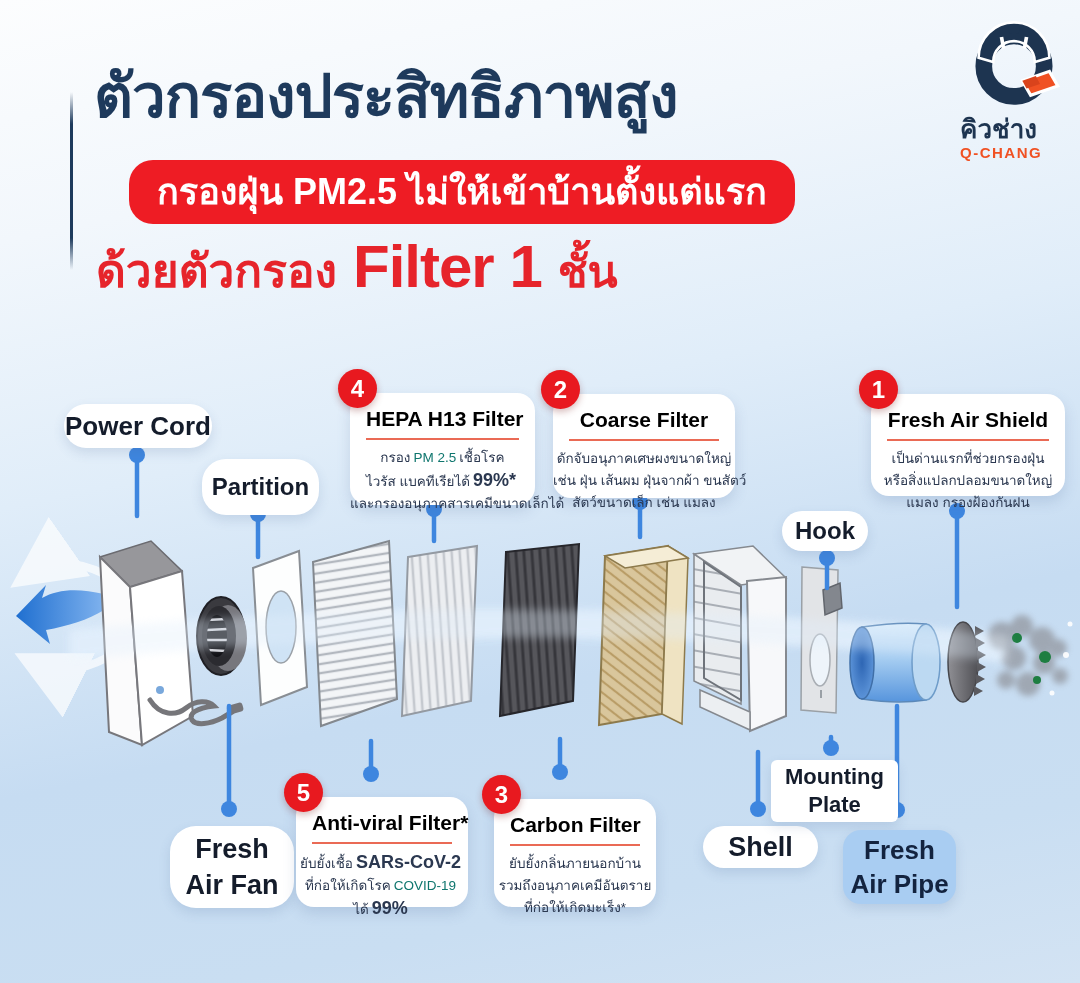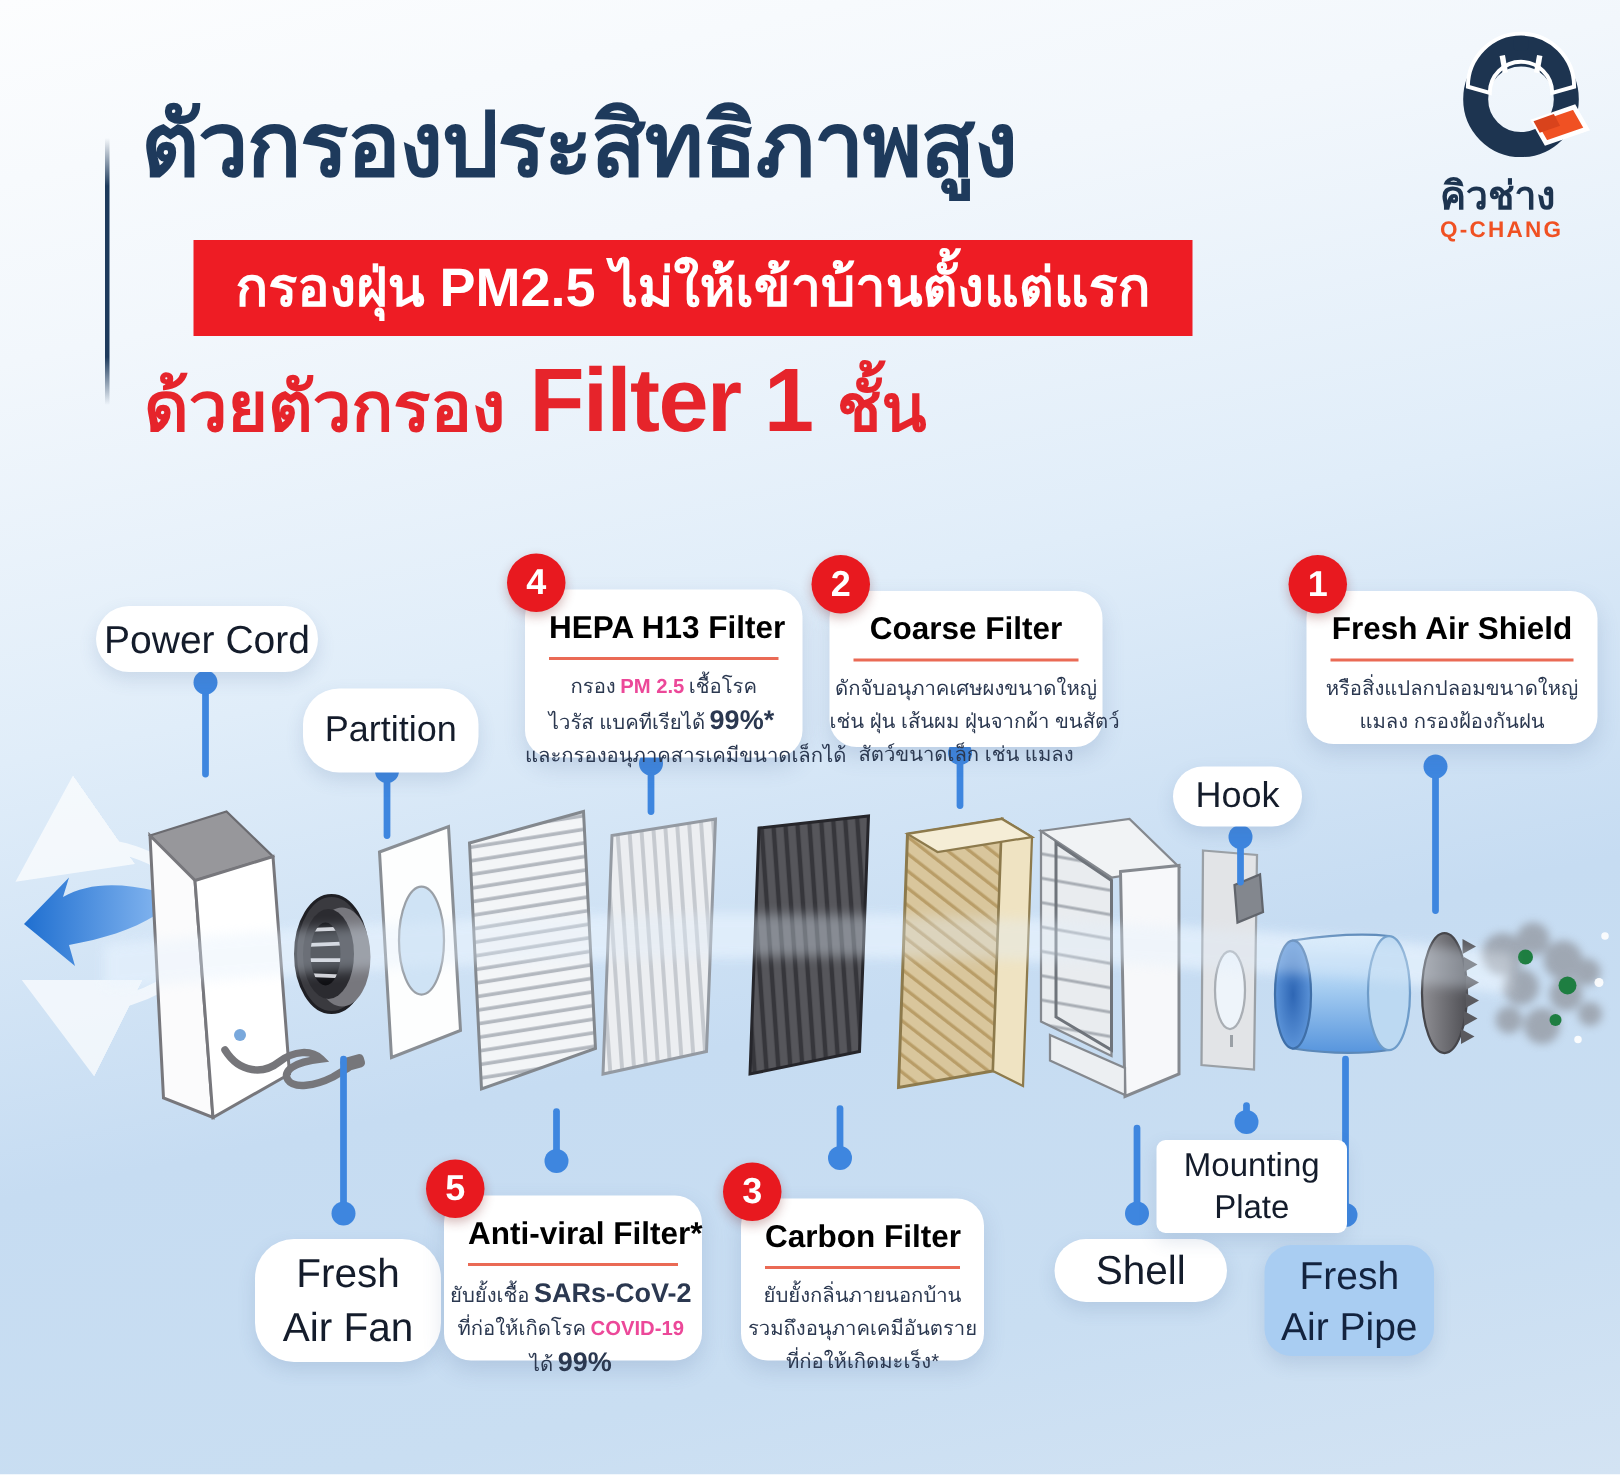--- a/index.html
+++ b/index.html
@@ -5,51 +5,51 @@
   html,body{margin:0;padding:0;}
   body{font-family:"Liberation Sans","DejaVu Sans",sans-serif;}
   .canvas{position:relative;width:1080px;height:983px;overflow:hidden;
     background:linear-gradient(168deg,#fcfdfe 0%,#f2f7fc 20%,#e0edf9 42%,#c6dcf2 66%,#c9def2 85%,#d3e3f3 100%);}
   .scene{position:absolute;left:0;top:0;z-index:1;}
   .hdr{position:absolute;z-index:3;}
   .accent-line{left:70px;top:92px;width:3px;height:178px;
     background:linear-gradient(to bottom,rgba(29,58,92,0),#1d3a5c 18%,#1d3a5c 82%,rgba(29,58,92,0));}
   .title{left:94px;top:48px;font-size:60px;font-weight:800;color:#1e3a5c;letter-spacing:-1px;white-space:nowrap;}
   .banner{left:129px;top:160px;height:64px;line-height:64px;padding:0 28px;background:#ee1c24;
-    color:#ffffff;font-size:36px;font-weight:800;white-space:nowrap;}
+    color:#ffffff;font-size:36px;font-weight:800;white-space:nowrap;border-radius:24px;}
   .subline{left:96px;top:232px;display:flex;align-items:baseline;gap:16px;color:#e6242b;font-weight:800;white-space:nowrap;}
   .subline .th1{font-size:46px;}
   .subline .big{font-size:60px;letter-spacing:-1px;}
   .subline .th2{font-size:44px;}
   
   .logo{position:absolute;left:960px;top:12px;width:126px;z-index:3;text-align:left;}
   .logo-thai{font-size:26px;font-weight:800;color:#1d3450;line-height:26px;margin-top:0px;}
   .logo-latin{font-size:15px;font-weight:800;color:#f05123;letter-spacing:1.5px;margin-top:2px;}
   
   .pill{position:absolute;z-index:2;background:#ffffff;border-radius:24px;display:flex;align-items:center;justify-content:center;
-    color:#141c2b;font-weight:400;box-shadow:0 5px 12px rgba(70,100,150,.16);text-align:center;white-space:nowrap;}
+    color:#141c2b;font-weight:700;box-shadow:0 5px 12px rgba(70,100,150,.16);text-align:center;white-space:nowrap;}
   .pill.multi{flex-direction:column;}
   .pill-powercord{left:64px;top:404px;width:148px;height:44px;font-size:26px;}
   .pill-partition{left:202px;top:459px;width:117px;height:56px;font-size:24px;}
   .pill-hook{left:782px;top:511px;width:86px;height:40px;font-size:24px;}
   .pill-shell{left:703px;top:826px;width:115px;height:42px;font-size:27px;}
   .pill-fan{left:170px;top:826px;width:124px;height:82px;font-size:27px;line-height:36px;border-radius:26px;}
   .pill-mount{left:771px;top:760px;width:127px;height:62px;font-size:22px;line-height:28px;border-radius:6px;}
   .pill-pipe{left:843px;top:830px;width:113px;height:74px;font-size:26px;line-height:34px;border-radius:18px;
     background:#a9cdf2;color:#13233f;}
   
   .co{position:absolute;z-index:2;background:#ffffff;border-radius:18px;box-shadow:0 6px 14px rgba(70,100,150,.18);text-align:center;}
   .co-num{position:absolute;left:-12px;top:-24px;width:39px;height:39px;border-radius:50%;background:#e8191f;
     color:#fff;font-size:24px;font-weight:800;display:flex;align-items:center;justify-content:center;
     box-shadow:0 3px 7px rgba(120,30,30,.3);}
   .co-title{margin:14px 16px 7px;padding-bottom:7px;border-bottom:2px solid #ea6a55;
     color:#000000;font-size:21px;font-weight:700;white-space:nowrap;}
   .co-line{font-size:13.5px;line-height:22px;color:#2b3850;white-space:nowrap;}
   .co-lat{font-size:18px;font-weight:700;margin:0 3px;}
-  .co-red{color:#ec4899;font-weight:700;margin:0 3px;}
+  .co-red{color:#0f766e;font-weight:400;margin:0 3px;}
   .co-hepa{left:350px;top:393px;width:185px;height:112px;}
   .co-coarse{left:553px;top:394px;width:182px;height:104px;}
   .co-shield{left:871px;top:394px;width:194px;height:102px;}
   .co-antiviral{left:296px;top:797px;width:172px;height:110px;}
   .co-carbon{left:494px;top:799px;width:162px;height:108px;}
 </style>
 </head>
 <body>
 
 <div class="canvas">
@@ -309,20 +309,21 @@
     <div class="co-num">2</div>
     <div class="co-title">Coarse Filter</div>
     <div class="co-line">ดักจับอนุภาคเศษผงขนาดใหญ่</div>
     <div class="co-line">เช่น ฝุ่น เส้นผม ฝุ่นจากผ้า ขนสัตว์</div>
     <div class="co-line">สัตว์ขนาดเล็ก เช่น แมลง</div>
   </div>
 
   <div class="co co-shield">
     <div class="co-num">1</div>
     <div class="co-title">Fresh Air Shield</div>
+    <div class="co-line">เป็นด่านแรกที่ช่วยกรองฝุ่น</div>
     <div class="co-line">หรือสิ่งแปลกปลอมขนาดใหญ่</div>
     <div class="co-line">แมลง กรองฝ้องกันฝน</div>
   </div>
 
   <div class="co co-antiviral">
     <div class="co-num">5</div>
     <div class="co-title">Anti-viral Filter*</div>
     <div class="co-line">
       <span>ยับยั้งเชื้อ</span><span class="co-lat">SARs-CoV-2</span>
     </div>

